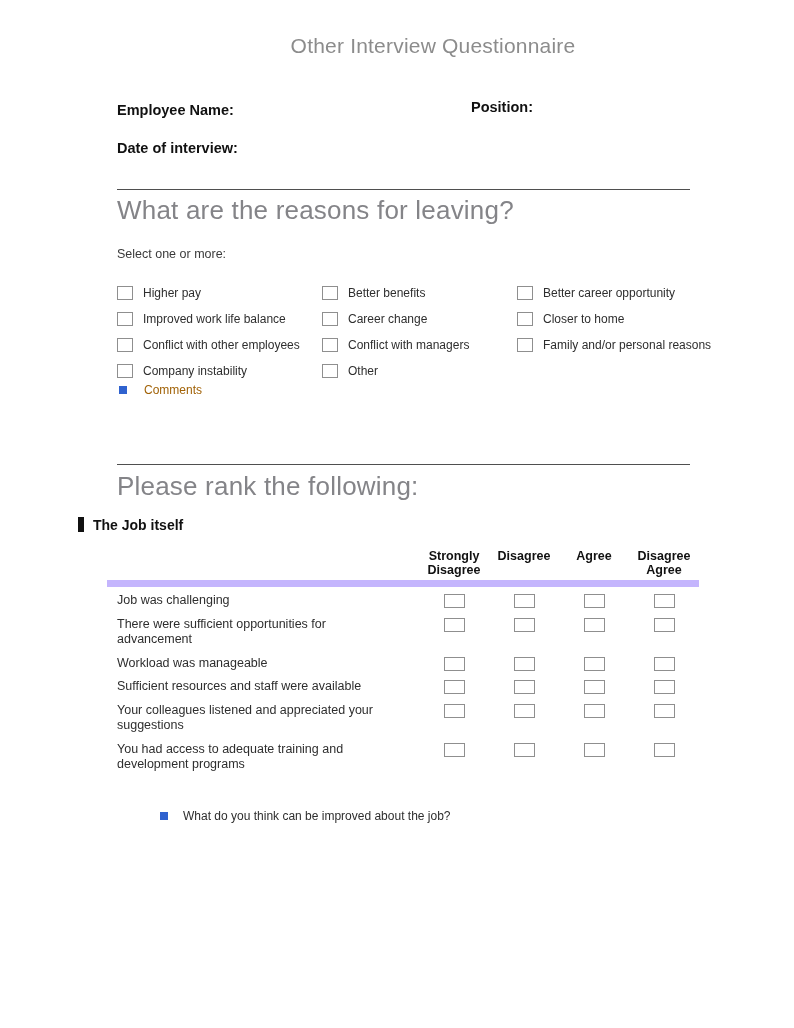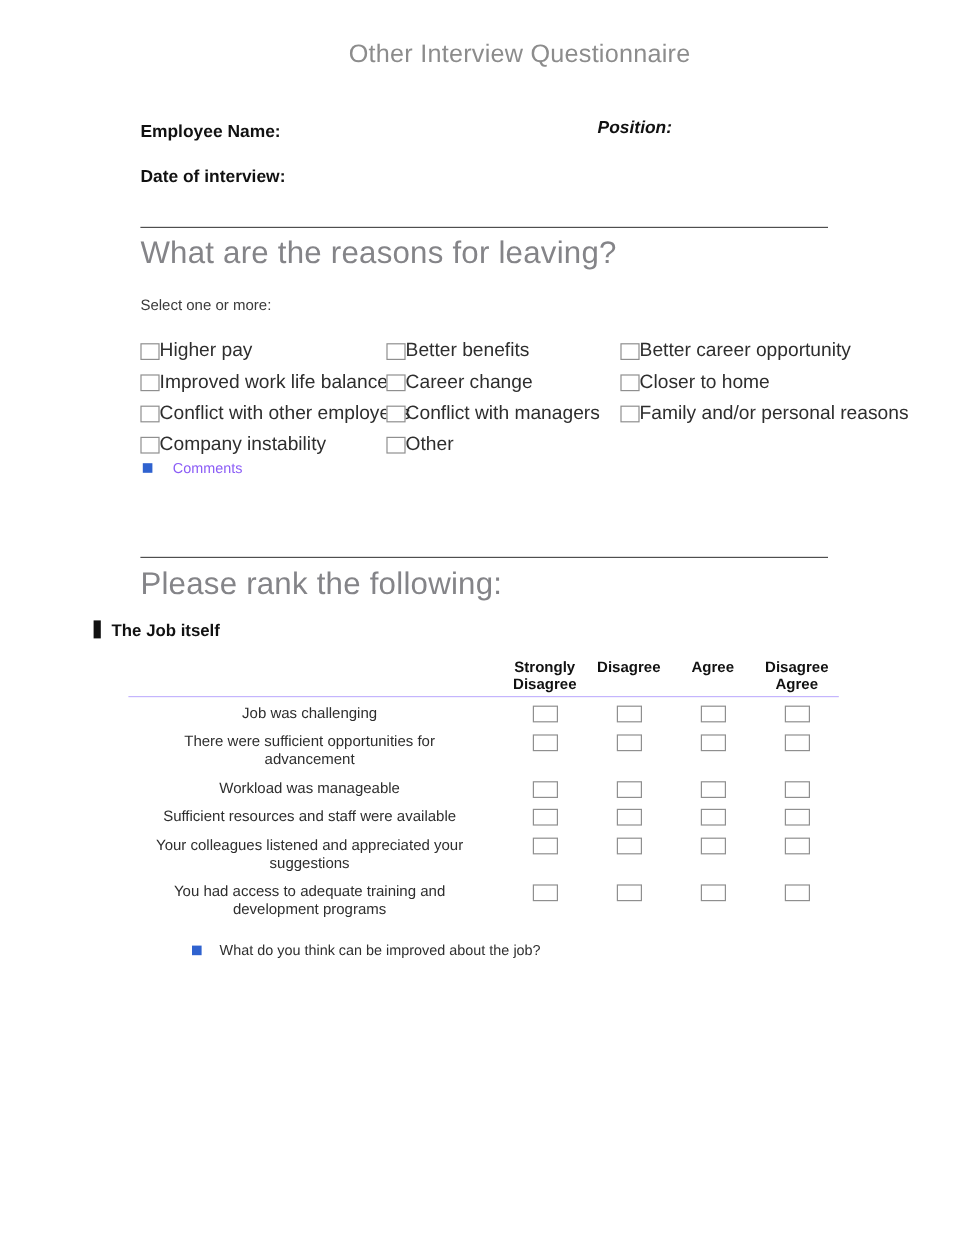--- a/index.html
+++ b/index.html
@@ -28,21 +28,21 @@
     letter-spacing: 0.2px;
   }
 
   
   .field-label {
     font-weight: bold;
     font-size: 14.5px;
     color: #111111;
   }
   .employee-name { left: 117px; top: 102px; }
-  .position      { left: 498px; top: 99px; font-style: italic;  }
+  .position      { left: 471px; top: 99px;  }
   .date          { left: 117px; top: 140px; }
 
   
   .divider {
     left: 117px;
     width: 573px;
     border-top: 1px solid #4f4f4f;
     height: 0;
   }
   .divider-1 { top: 189px; }
@@ -79,41 +79,42 @@
   }
   .checkbox {
     width: 16px;
     height: 14px;
     border: 1.6px solid #8f8f8f;
     background: #ffffff;
     flex: 0 0 auto;
     box-sizing: border-box;
   }
   .option .option-label {
-    font-size: 16px;
+    margin-left: 10px;
+    font-size: 12px;
     color: #2e2e2e;
     white-space: nowrap;
   }
 
   
   .bullet-row {
     display: flex;
     align-items: center;
   }
   .bullet-square {
     width: 8px;
     height: 8px;
     background: #2f62cf;
     flex: 0 0 auto;
   }
   .comments-row { left: 119px; top: 383px; }
   .comments-row .bullet-label {
     margin-left: 17px;
     font-size: 12px;
-    color: #8b5cf6;
+    color: #a16207;
   }
 
   
   .job-section-title {
     left: 78px;
     top: 517px;
     display: flex;
     align-items: flex-start;
   }
   .section-marker {
@@ -130,32 +131,32 @@
   }
 
   .rating-table {
     left: 107px;
     top: 549px;
     width: 592px;
   }
   .rating-header {
     display: grid;
     grid-template-columns: 312px 70px 70px 70px 70px;
-    border-bottom: 1px solid #c4b5fd;
+    border-bottom: 7px solid #c4b5fd;
     padding-bottom: 3px;
   }
   .rating-header .col-label {
     font-weight: bold;
     font-size: 12.5px;
     line-height: 14px;
     color: #111111;
     text-align: center;
     align-self: start;
   }
-  .rating-rows { margin-top: 6px; text-align: center; }
+  .rating-rows { margin-top: 6px; }
   .rating-row {
     display: grid;
     grid-template-columns: 312px 70px 70px 70px 70px;
     margin-bottom: 8px;
     align-items: start;
   }
   .rating-row .row-label {
     font-size: 12.5px;
     line-height: 15.5px;
     color: #2e2e2e;
@@ -166,21 +167,21 @@
   .rating-cell {
     display: flex;
     justify-content: center;
     padding-top: 1px;
   }
   .rating-cell .checkbox {
     width: 21px;
     height: 14px;
   }
 
-  .question-row { left: 118px; top: 785px; padding-left: 42px; }
+  .question-row { left: 118px; top: 809px; padding-left: 42px; }
   .question-row .bullet-label {
     margin-left: 15px;
     font-size: 12px;
     color: #2e2e2e;
   }
 </style>
 </head>
 <body>
 
 <div class="abs doc-title">Other Interview Questionnaire</div>

